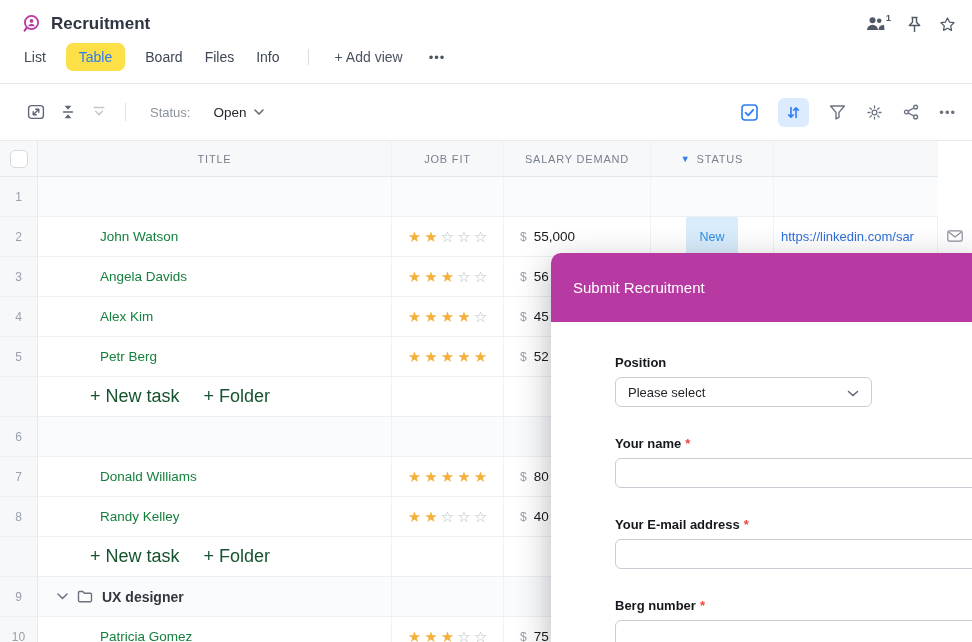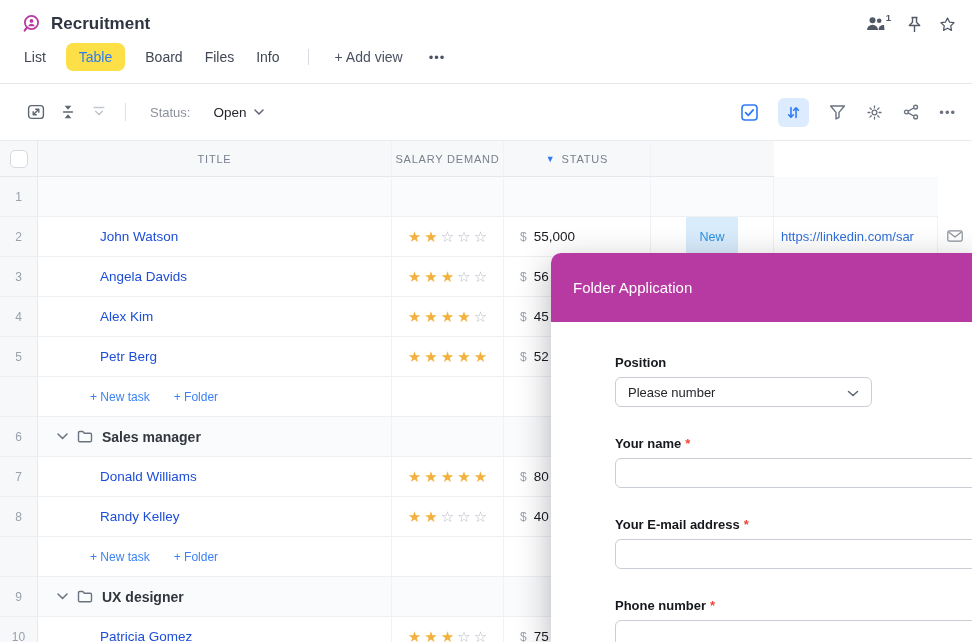--- a/index.html
+++ b/index.html
@@ -41,23 +41,23 @@
   .trow .cell:last-child{ border-right:none; }
   .c-num{ background:#f7f8fa !important; border-right:1px solid #e6e9ed; justify-content:center; color:#9aa1ac; font-size:12px; }
   .thead .cell{ height:36px; background:#f7f8fa; border-bottom:1px solid #e4e7eb; justify-content:center; }
   .hcell span{ font-size:11px; font-weight:400; color:#79818e; letter-spacing:.8px; }
   .sort-arrow{ color:var(--accent) !important; font-size:9px !important; margin-right:6px; }
   .hdr-checkbox{ width:18px; height:18px; border:1px solid #d6dae0; border-radius:5px; background:#fff; cursor:pointer; }
   .group-row .cell{ background:#fafbfc; }
   .group-title{ padding-left:19px; gap:9px; }
   .group-title .chev{ display:flex; cursor:pointer; }
   .group-label{ font-size:14px; font-weight:700; color:#32363e; }
-  .task-title{ padding-left:62px; font-size:13.5px; color:#1d4ed8; cursor:pointer; }
+  .task-title{ padding-left:62px; font-size:13.5px; color:#15803d; cursor:pointer; }
   .add-cell{ padding-left:52px; gap:24px; }
-  .add-link{ color:#3b82f6; font-size:12px; cursor:pointer; }
+  .add-link{ color:#14532d; font-size:18px; cursor:pointer; }
   .c-fit{ justify-content:center; }
   .stars{ display:flex; gap:3px; font-size:15px; cursor:pointer; }
   .star.filled{ color:var(--star); }
   .star.empty{ color:var(--star_empty); }
   .c-salary{ padding-left:16px; gap:7px; }
   .currency{ color:#9aa1ac; font-size:12px; }
   .salary-val{ font-size:13.5px; color:#17191d; }
   .c-status{ justify-content:center; }
   .badge{ background:var(--badge_bg); color:var(--badge_text); font-size:12.5px; padding:16px 13px; border-radius:6px; cursor:pointer; }
   .c-link{ padding-left:7px; }
@@ -195,20 +195,23 @@
   </div>
 
   <div class="table" id="table">
     <div class="trow thead">
       <div class="cell c-num">
           <span class="hdr-checkbox"></span>
         </div>
       <div class="cell c-title hcell">
           <span>TITLE</span>
         </div>
+      <div class="cell c-fit hcell">
+          <span>JOB FIT</span>
+        </div>
       <div class="cell c-salary hcell" style="padding-left:0;justify-content:center">
           <span>SALARY DEMAND</span>
         </div>
       <div class="cell c-status hcell">
           <span class="sort-arrow">▼</span>
           <span>STATUS</span>
         </div>
       <div class="cell c-mail hcell"></div>
     </div>
   <div class="trow group-row">
@@ -323,33 +326,20 @@
           <span class="add-link">+ Folder</span>
         </div>
         <div class="cell c-fit"></div>
         <div class="cell c-salary"></div>
         <div class="cell c-status"></div>
         <div class="cell c-link"></div>
         <div class="cell c-mail"></div>
       </div>
       <div class="trow group-row">
         <div class="cell c-num">6</div>
-        <div class="cell c-title group-title">
-          <span class="chev">
-            <svg width="11" height="7" viewBox="0 0 11 7" fill="none" stroke="#6b7280" stroke-width="1.5" stroke-linecap="round">
-              <path d="M1 1 l4.5 4.5 4.5 -4.5"></path>
-            </svg>
-          </span>
-          <span class="chev">
-            <svg width="16" height="13" viewBox="0 0 16 13" fill="none" stroke="#6b7280" stroke-width="1.4" stroke-linejoin="round">
-              <path d="M1.5 2.7 a1.2 1.2 0 0 1 1.2 -1.2 h3.1 l1.5 1.8 h6 a1.2 1.2 0 0 1 1.2 1.2 v6 a1.2 1.2 0 0 1 -1.2 1.2 h-10.6 a1.2 1.2 0 0 1 -1.2 -1.2 z"></path>
-            </svg>
-          </span>
-          <span class="group-label">Sales manager</span>
-        </div>
         <div class="cell c-fit"></div>
         <div class="cell c-salary"></div>
         <div class="cell c-status"></div>
         <div class="cell c-link"></div>
         <div class="cell c-mail"></div>
       </div>
       <div class="trow task-row">
         <div class="cell c-num">7</div>
         <div class="cell c-title task-title">
           <span>Donald Williams</span>
@@ -445,31 +435,31 @@
           <span class="salary-val">75</span>
         </div>
         <div class="cell c-status"></div>
         <div class="cell c-link"></div>
         <div class="cell c-mail"></div>
       </div>
     </div>
 
   <div class="modal">
     <div class="modal-header">
-      <span>Folder Application</span>
+      <span>Submit Recruitment</span>
     </div>
     <div class="modal-body" id="modal-fields">
         <div class="field">
           <div class="flabel"><span>Position</span></div>
           <div class="select-box">
-            <span>Please number</span>
+            <span>Please select</span>
             <span><svg width="12" height="7" viewBox="0 0 12 7" fill="none" stroke="#5f6673" stroke-width="1.5" stroke-linecap="round">
                 <path d="M1.5 1.5 l4.5 4 4.5 -4"></path>
               </svg></span>
           </div>
         </div>
         <div class="field"><div class="flabel"><span>Your name</span><span class="req">*</span></div><input class="text-input" value="" style=""></div>
         <div class="field"><div class="flabel"><span>Your E-mail address</span><span class="req">*</span></div><input class="text-input" value="" style=""></div>
-        <div class="field"><div class="flabel"><span>Phone number</span><span class="req">*</span></div><input class="text-input" value="" style=""></div>
+        <div class="field"><div class="flabel"><span>Berg number</span><span class="req">*</span></div><input class="text-input" value="" style=""></div>
       </div>
   </div>
 
 </div>
 
 </body></html>

